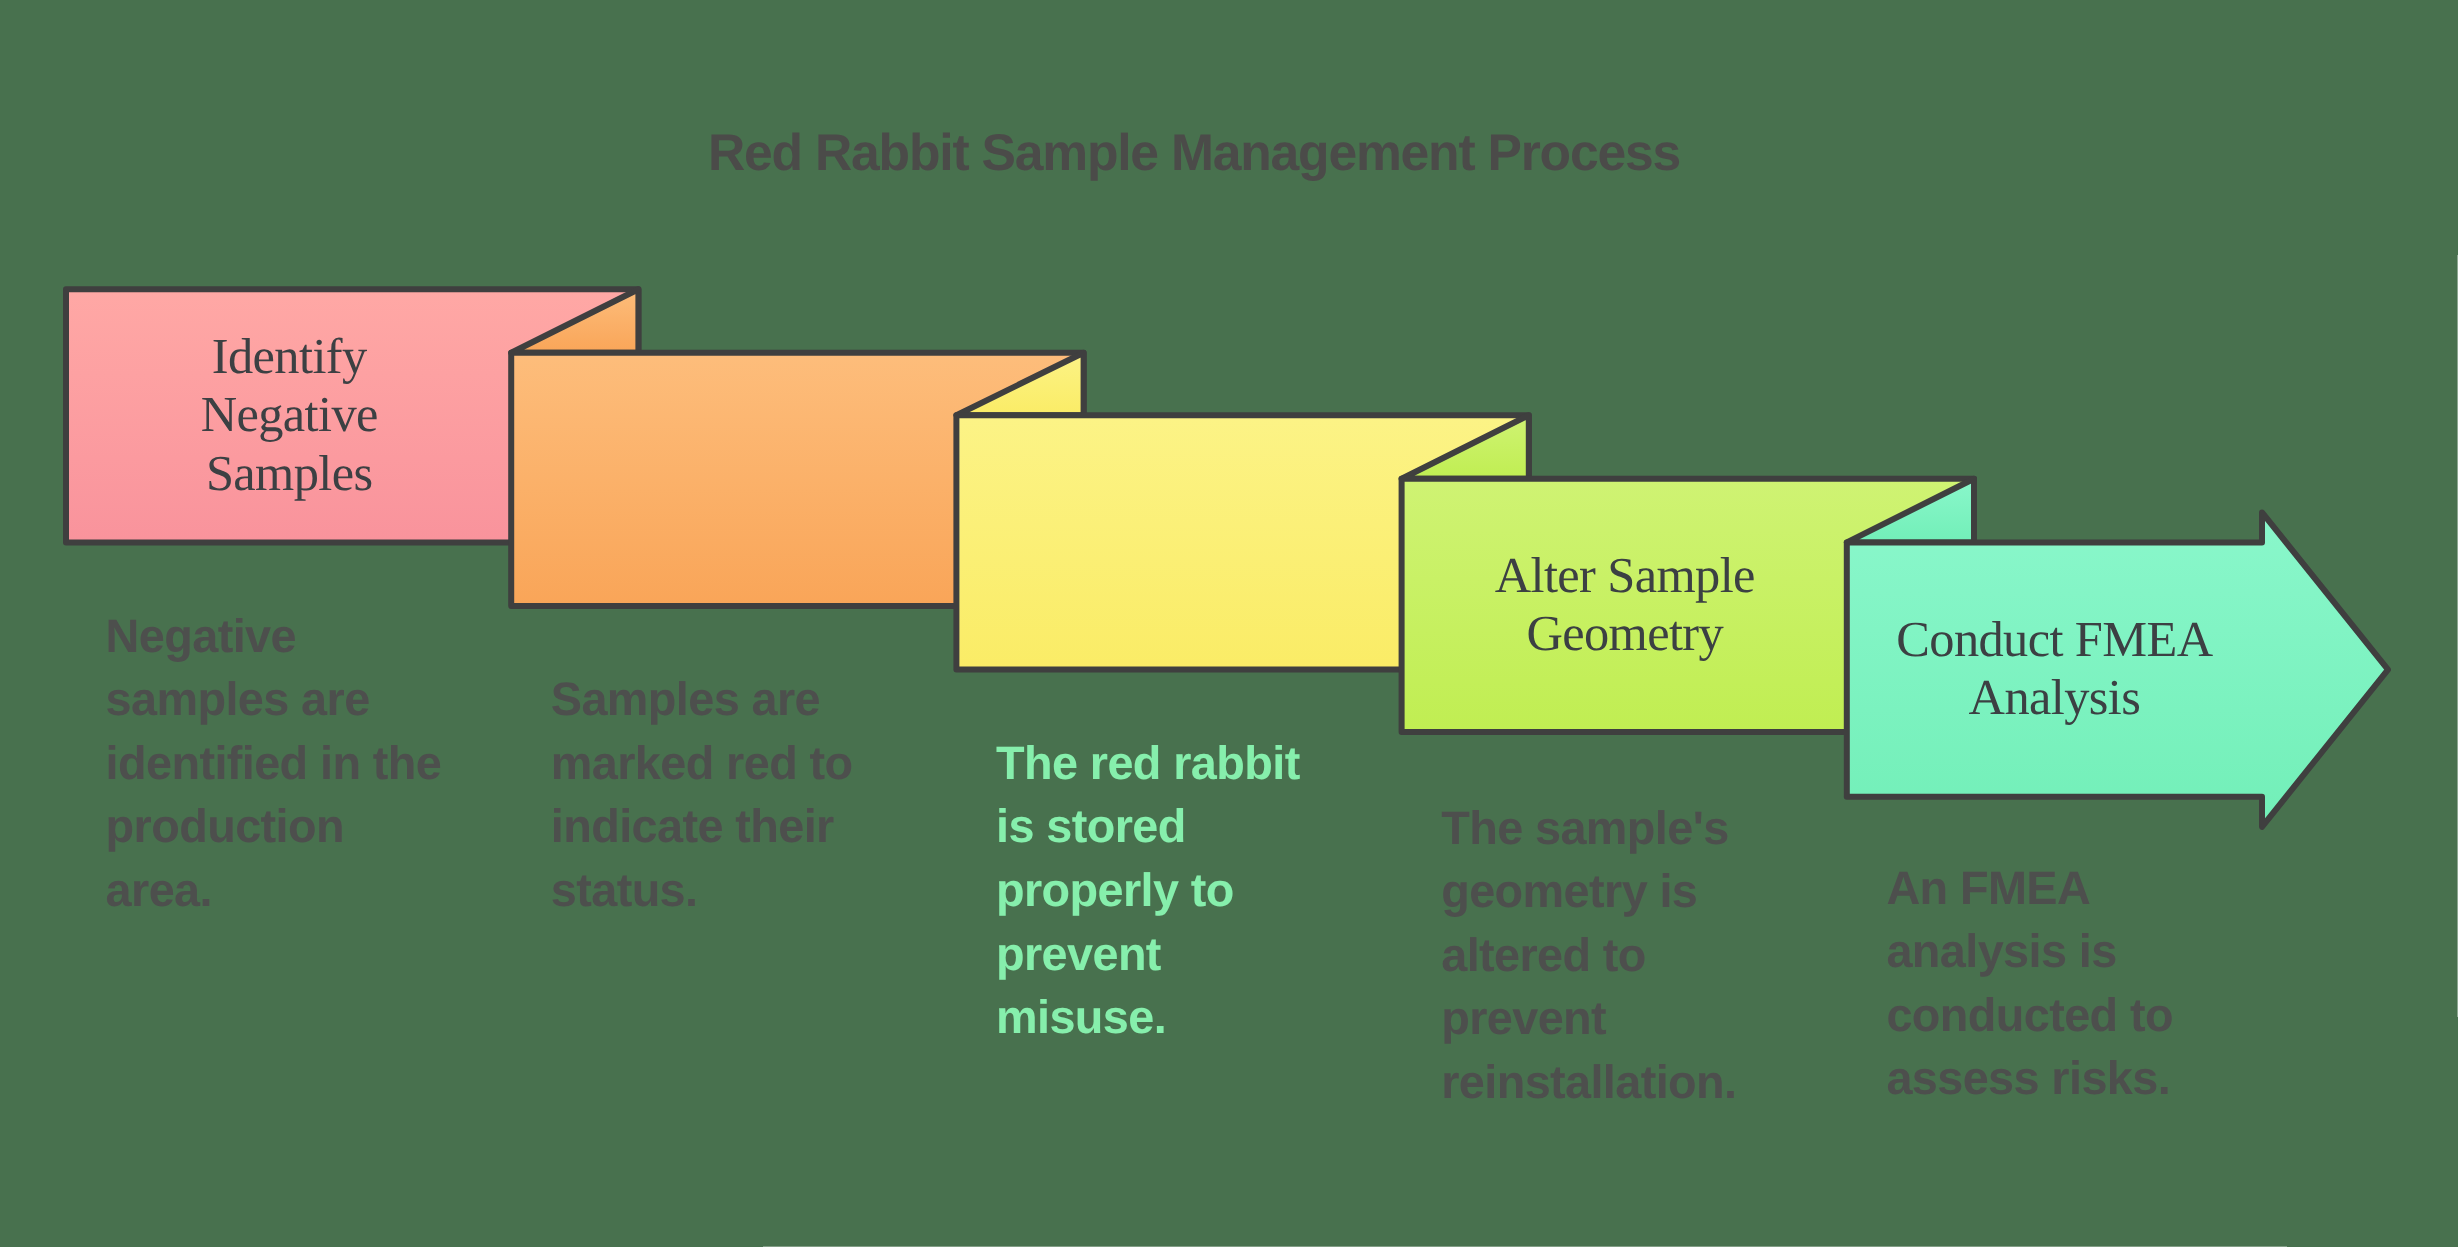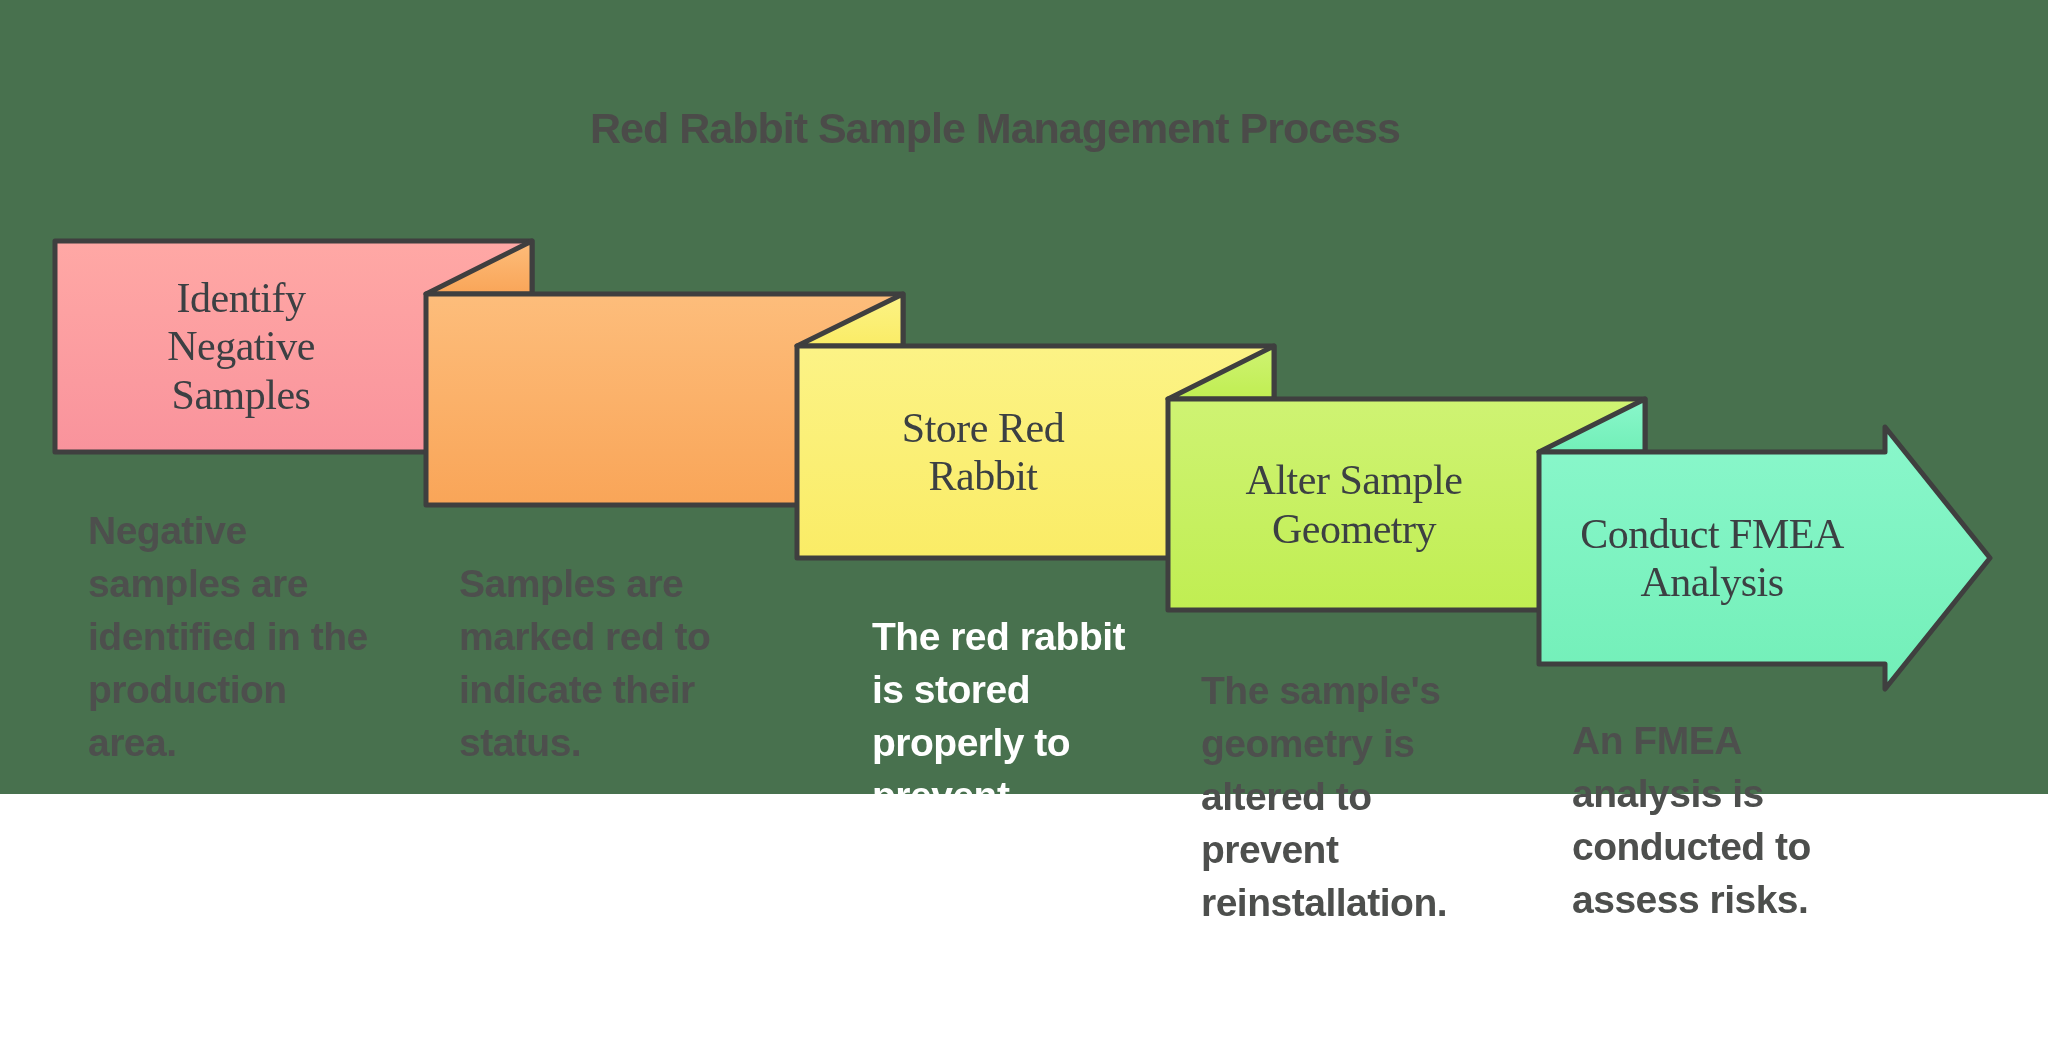--- a/index.html
+++ b/index.html
@@ -3,21 +3,21 @@
 <meta charset="utf-8">
 <style>
   html,body{margin:0;padding:0;}
   body{
     width:2048px;height:1039px;
     font-family:"Liberation Sans", sans-serif;
     overflow:hidden;
   }
   .canvas{
     position:relative;
-    width:2048px;height:794px;
+    width:2048px;height:1039px;
   }
   .canvas svg{position:absolute;left:0;top:0;}
   .diagram-title{
     position:absolute;
     left:0;top:104px;width:1990px;
     text-align:center;
     font-size:43px;font-weight:700;letter-spacing:-1px;
     white-space:pre;
   }
   .step-label{
@@ -93,37 +93,35 @@
       <polygon points="1645,399 1539,452 1645,452" fill="url(#g4)" stroke="#3F3F3F"></polygon>
       <polygon points="1539,452 1885,452 1885,427 1990,558 1885,689 1885,664 1539,664" fill="url(#g4)" stroke="#3F3F3F"></polygon>
     </g>
   </svg>
 
   <div class="diagram-title" style="color: rgb(75, 75, 73);">Red Rabbit Sample Management Process</div>
 
   <div class="step-label lbl1" style="color: rgb(60, 64, 67);">Identify
 Negative
 Samples</div>
-  <div class="step-label lbl3" style="color: rgb(60, 64, 67);">Store Red
-Rabbit</div>
   <div class="step-label lbl4" style="color: rgb(60, 64, 67);">Alter Sample
 Geometry</div>
   <div class="step-label lbl5" style="color: rgb(60, 64, 67);">Conduct FMEA
 Analysis</div>
 
   <div class="step-desc dsc1" style="color: rgb(77, 79, 77);">Negative
 samples are
 identified in the
 production
 area.</div>
   <div class="step-desc dsc2" style="color: rgb(77, 79, 77);">Samples are
 marked red to
 indicate their
 status.</div>
-  <div class="step-desc dsc3" style="color: #ffffff; margin-left: 42px;">The red rabbit
+  <div class="step-desc dsc3" style="color: #86efac;">The red rabbit
 is stored
 properly to
 prevent
 misuse.</div>
   <div class="step-desc dsc4" style="color: rgb(77, 79, 77);">The sample's
 geometry is
 altered to
 prevent
 reinstallation.</div>
   <div class="step-desc dsc5" style="color: rgb(77, 79, 77);">An FMEA

